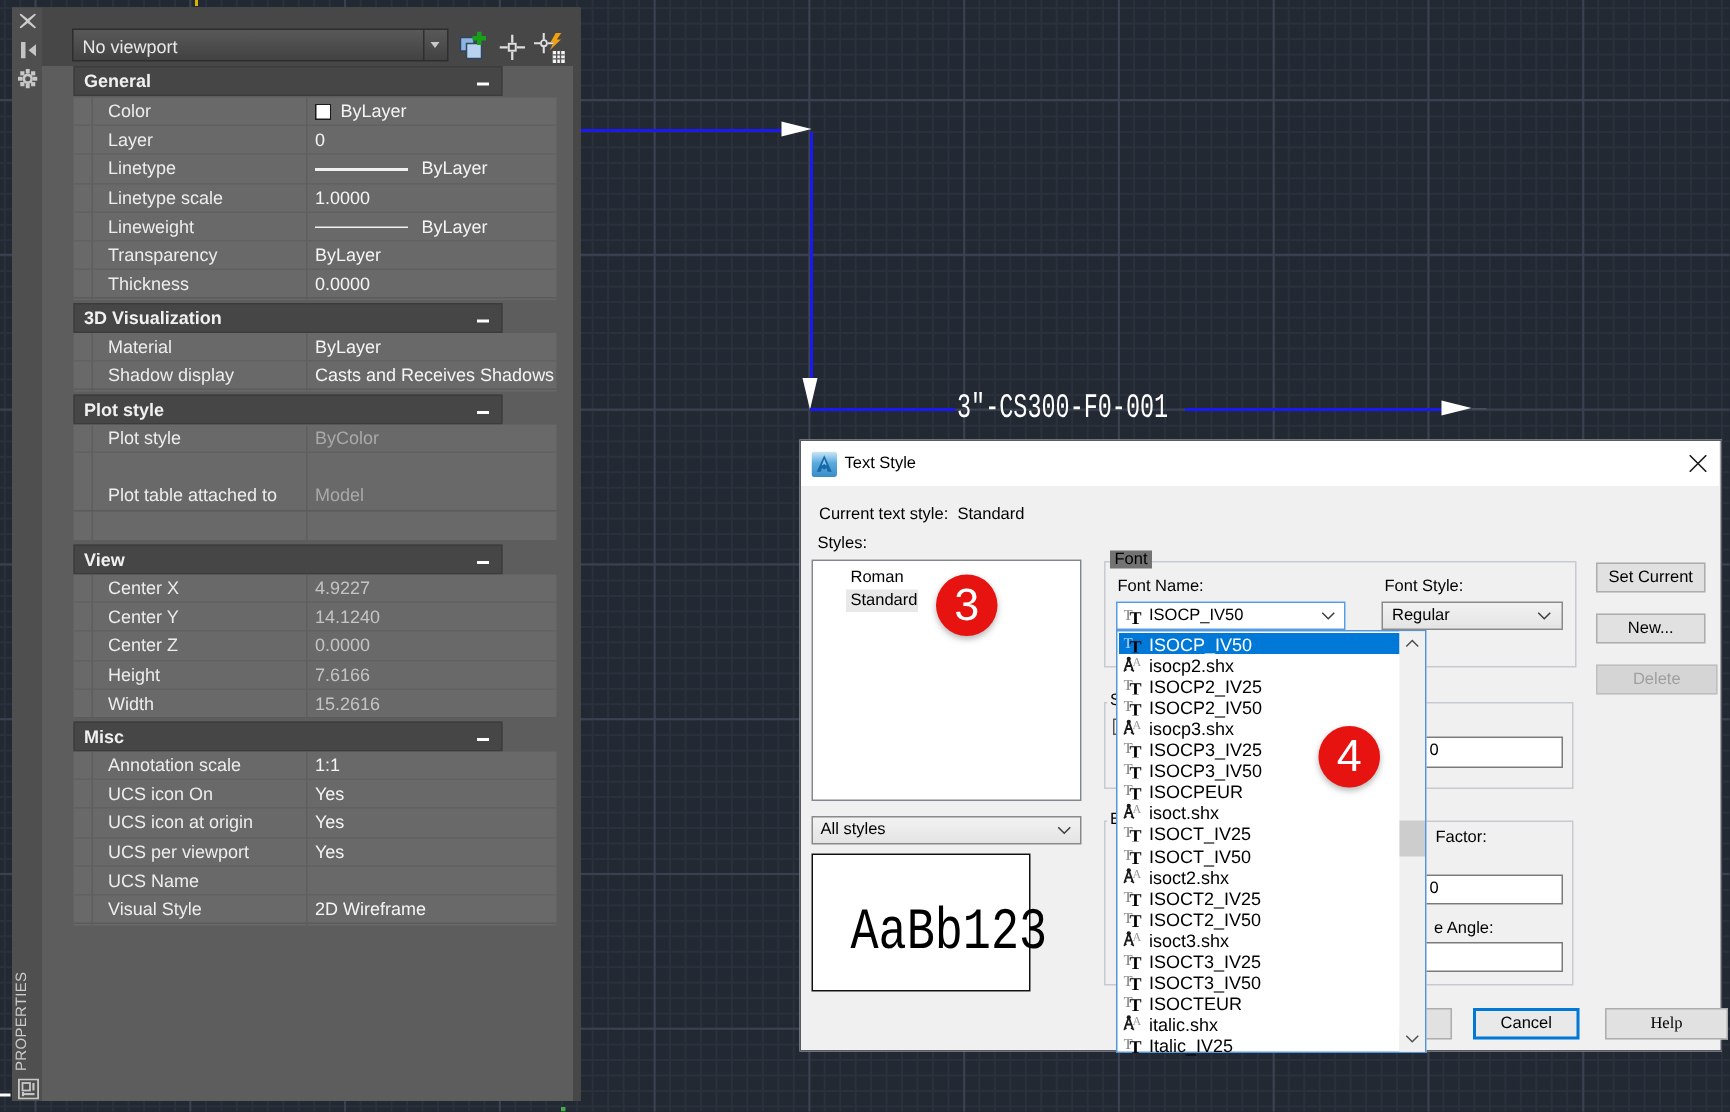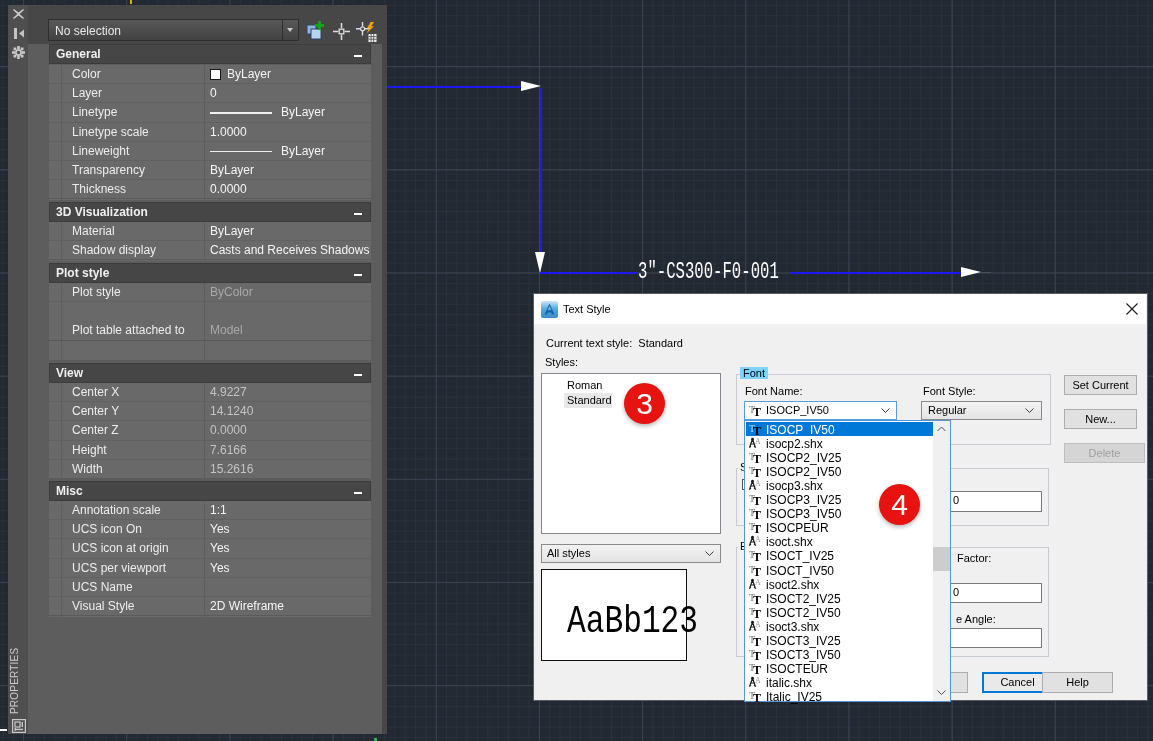--- a/index.html
+++ b/index.html
@@ -10,21 +10,21 @@
     background-color:#232933;
     background-image:
       linear-gradient(to right, #3a4251 1px, transparent 1px),
       linear-gradient(to bottom, #3a4251 1px, transparent 1px),
       linear-gradient(to right, #2b313c 1px, transparent 1px),
       linear-gradient(to bottom, #2b313c 1px, transparent 1px);
     background-size:103.2px 103.2px, 103.2px 103.2px, 10.32px 10.32px, 10.32px 10.32px;
     background-position:23px 0px, 0px 66px, 2.6px 0px, 0px 4.8px;
   }
   .abs { position:absolute; }
-  .hdr { position:absolute; left:41px; width:322px; height:20px; background:#464646; border:1px solid #3c3c3c; color:#f0f0f0; font-weight:bold; font-size:12px; line-height:18px; padding-left:6px; }
+  .hdr { position:absolute; left:41px; width:286px; height:20px; background:#464646; border:1px solid #3c3c3c; color:#f0f0f0; font-weight:bold; font-size:12px; line-height:18px; padding-left:6px; }
   .hdr i { position:absolute; right:8px; top:10px; width:8px; height:2px; background:#fff; }
   .band { position:absolute; left:41px; width:322px; background:#696969; }
   .band:before { content:""; position:absolute; left:12px; top:0; bottom:0; width:1px; background:#5e5e5e; }
   .band:after { content:""; position:absolute; left:155px; top:0; bottom:0; width:1px; background:#5e5e5e; }
   .prow { position:absolute; left:0; width:100%; height:19.2px; border-bottom:1px solid #616161; }
   .prow:last-child { border-bottom:1px solid #5b5b5b; }
   .pl { position:absolute; left:23px; top:2px; color:#ededed; font-size:12px; white-space:nowrap; }
   .pv { position:absolute; left:161px; top:2px; color:#f5f5f5; font-size:12px; white-space:nowrap; }
   .gray { color:#a9a9a9 !important; }
   .vgray { color:#c4c4c4 !important; }
@@ -84,21 +84,21 @@
     </svg>
   <svg class="abs" style="left:4px;top:714px;" width="14" height="14" viewBox="0 0 14 14">
       <rect x="0.6" y="0.6" width="12.8" height="12.8" fill="none" stroke="#c8c8c8" stroke-width="1.2"></rect>
       <rect x="3" y="3" width="5" height="5" fill="none" stroke="#c8c8c8" stroke-width="1.2"></rect>
       <rect x="9.6" y="3" width="1.4" height="5" fill="#c8c8c8"></rect>
       <rect x="4" y="9.7" width="7" height="1.4" fill="#c8c8c8"></rect>
       <rect x="2.6" y="9" width="1.4" height="2.8" fill="#c8c8c8"></rect>
     </svg>
 
   <div class="abs" style="left:40px;top:14px;width:251px;height:22px;background:linear-gradient(#585858,#424242);border:1px solid #2e2e2e;">
-    <div class="abs" style="left:6px;top:4px;color:#e8e8e8;font-size:12px;">No selection</div>
+    <div class="abs" style="left:6px;top:4px;color:#e8e8e8;font-size:12px;">No viewport</div>
     <div class="abs" style="right:0;top:0;width:16px;height:20px;border-left:1px solid #2e2e2e;background:linear-gradient(#585858,#424242);">
       <div class="abs" style="left:4px;top:8px;width:0;height:0;border-top:4px solid #c8c8c8;border-left:3.5px solid transparent;border-right:3.5px solid transparent;"></div>
     </div>
   </div>
   <svg class="abs" style="left:297px;top:16px;" width="19" height="19" viewBox="0 0 19 19">
     <rect x="2" y="4" width="9" height="9" fill="#8eb4e3" stroke="#30455e"></rect>
     <rect x="6" y="8" width="10" height="10" fill="#b8d3f0" stroke="#30455e"></rect>
     <path d="M13 0 H16 V3 H19 V6 H16 V9 H13 V6 H10 V3 H13 Z" fill="#18a018"></path>
   </svg>
   <svg class="abs" style="left:325px;top:18px;" width="17" height="17" viewBox="0 0 17 17">
@@ -250,21 +250,21 @@
   <div class="abs" style="left:7px;top:79px;width:180px;height:161px;background:#fff;border:1px solid #828790;">
     <div class="dlab" style="left:25px;top:5px;">Roman</div>
     <div class="abs" style="left:22px;top:19px;width:48px;height:15px;background:#e8e8e8;"></div>
     <div class="dlab" style="left:25px;top:20px;">Standard</div>
   </div>
   <div class="abs" style="left:7px;top:275px;width:146px;height:92px;background:#fff;border:1px solid #101010;">
     <div class="abs" style="left:25px;top:30px;font-family:'Liberation Mono',monospace;font-size:39px;color:#000;white-space:nowrap;transform:scaleX(0.8);transform-origin:0 0;">AaBb123</div>
   </div>
 
   <div class="gbox" style="left:202px;top:80px;width:315px;height:71px;"></div>
-  <div class="dlab" style="left:206px;top:73px;background:#7dd3fc;padding:0 3px;">Font</div>
+  <div class="dlab" style="left:206px;top:73px;background:#737373;padding:0 3px;">Font</div>
   <div class="dlab" style="left:211px;top:91px;">Font Name:</div>
   <div class="dlab" style="left:389px;top:91px;">Font Style:</div>
   <div class="abs" style="left:210px;top:107px;width:153px;height:19px;background:#fff;border:1px solid #569de5;">
     <svg class="abs" style="left:4px;top:2px;" width="13" height="12" viewBox="0 0 13 12">
         <text x="0" y="9" font-family="Liberation Serif" font-size="10" fill="#7a7a7a">T</text>
         <text x="4" y="12" font-family="Liberation Serif" font-size="12" font-weight="bold" fill="#000">T</text>
       </svg>
     <div class="dlab" style="left:21px;top:2px;">ISOCP_IV50</div>
     <svg class="abs" style="right:6px;top:6px;" width="9" height="6" viewBox="0 0 9 6">
         <path d="M0.5 0.5 L4.5 4.5 L8.5 0.5" stroke="#3c3c3c" fill="none"></path>
@@ -289,21 +289,21 @@
   <div class="dlab" style="left:204px;top:246px;background:#f0f0f0;padding:0 2px;">Effects</div>
   <div class="dlab" style="left:423px;top:258px;">Factor:</div>
   <div class="fld" style="left:386px;top:289px;width:122px;height:20px;"></div>
   <div class="dlab" style="left:419px;top:292px;">0</div>
   <div class="dlab" style="left:422px;top:319px;">e Angle:</div>
   <div class="fld" style="left:386px;top:334px;width:122px;height:20px;"></div>
   <div class="abs" style="left:208px;top:185px;width:11px;height:11px;background:#fff;border:1px solid #555;"></div>
 
   <div class="btn" style="left:386px;top:378px;width:48px;height:21px;"></div>
   <div class="abs" style="left:448px;top:378px;width:71px;height:21px;background:#e9e9e9;border:2px solid #0078d7;color:#000;font-size:11px;text-align:center;line-height:17px;">Cancel</div>
-  <div class="btn" style="left:508px;top:378px;width:71px;height:21px;line-height:19px;">Help</div>
+  <div class="btn" style="left:536px;top:378px;width:82px;height:21px;line-height:19px;font-family:Liberation Serif, serif;">Help</div>
 </div>
 
 <div class="abs" id="fontlist" style="left:744px;top:420px;width:207px;height:282px;background:#fff;border:1px solid #5596d8;">
   <div class="fitem" style="top:1.00px;background:#0078d7;color:#fff;">
       <svg class="abs" style="left:3px;top:1px;" width="13" height="12" viewBox="0 0 13 12">
         <text x="0" y="9" font-family="Liberation Serif" font-size="10" fill="#bcd8f2">T</text>
         <text x="4" y="12" font-family="Liberation Serif" font-size="12" font-weight="bold" fill="#000">T</text>
       </svg>
       <span class="abs" style="left:20px;top:1px;">ISOCP_IV50</span>
     </div>

